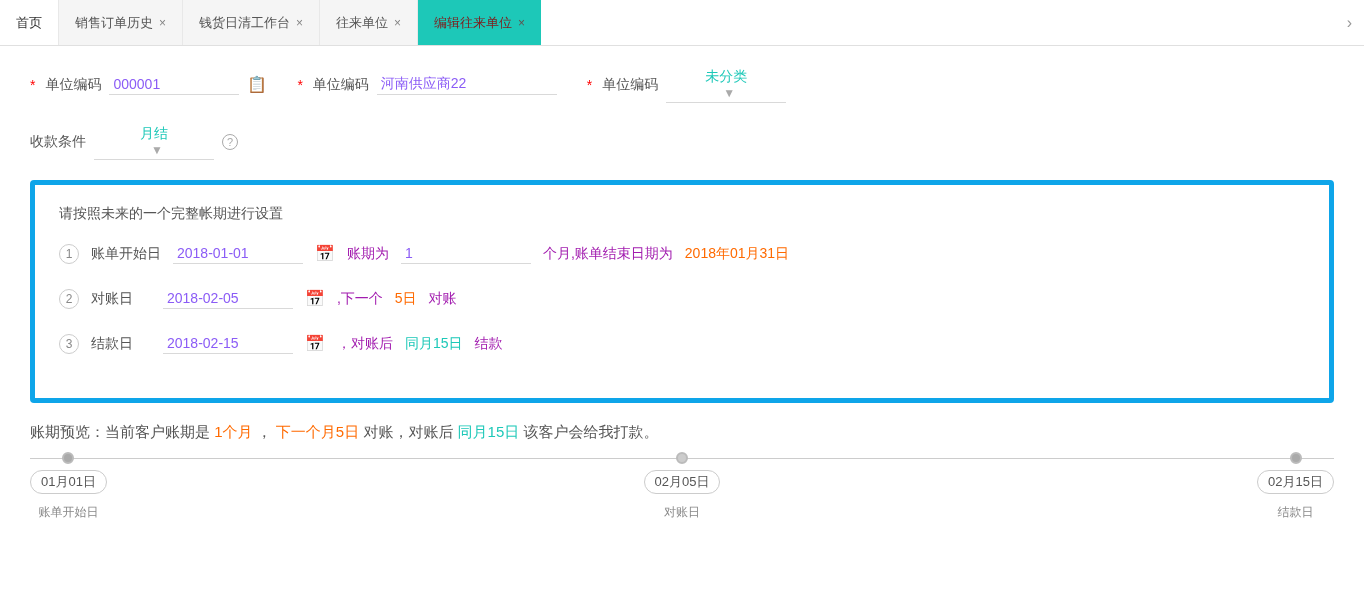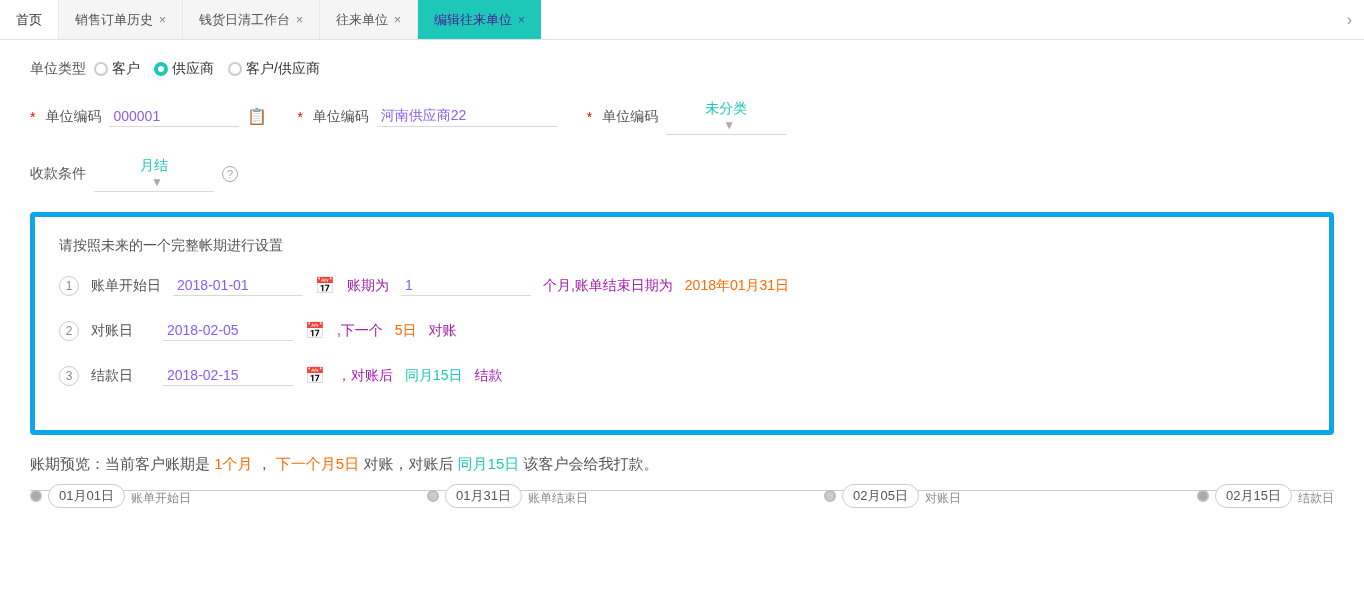--- a/index.html
+++ b/index.html
@@ -4,42 +4,42 @@
   <style>
     * { box-sizing: border-box; margin: 0; padding: 0; }
     body { font-family: "Microsoft YaHei", "PingFang SC", sans-serif; font-size: 14px; background: #f5f5f5; color: #333; }
 
     
     .tab-bar {
       display: flex;
       align-items: stretch;
       background: #fff;
       border-bottom: 1px solid #e0e0e0;
-      height: 40px;
+      height: 46px;
       padding-left: 0;
     }
     .tab-item {
       display: flex;
       align-items: center;
       padding: 0 16px;
       font-size: 13px;
       color: #555;
       cursor: pointer;
       border-right: 1px solid #e8e8e8;
       gap: 6px;
       white-space: nowrap;
       background: #f5f5f5;
     }
     .tab-item:first-child {
       background: #fff;
       color: #333;
     }
     .tab-item.active {
       background: #1dc8b8;
-      color: #4c1d95;
+      color: #7f1d1d;
       border-right: none;
     }
     .tab-close {
       font-size: 12px;
       opacity: 0.7;
       cursor: pointer;
     }
     .tab-arrow {
       margin-left: auto;
       display: flex;
@@ -239,21 +239,21 @@
     .timeline-points {
       display: flex;
       align-items: flex-start;
       width: 100%;
       justify-content: space-between;
       position: relative;
       z-index: 1;
     }
     .timeline-point {
       display: flex;
-      flex-direction: row;
+      flex-direction: column;
       align-items: center;
       gap: 6px;
     }
     .point-dot {
       width: 12px;
       height: 12px;
       border-radius: 50%;
       background: #ccc;
       border: 2px solid #bbb;
     }
@@ -294,39 +294,20 @@
   </div>
   <div class="tab-item active">
     <span>编辑往来单位</span>
     <span class="tab-close">×</span>
   </div>
   <div class="tab-arrow">›</div>
 </div>
 
 <div class="content">
 
-  <div class="form-row">
-    <div class="form-field">
-      <span class="form-label">单位类型</span>
-      <div class="radio-group">
-        <div class="radio-item">
-          <span class="radio-circle"></span>
-          <span>客户</span>
-        </div>
-        <div class="radio-item">
-          <span class="radio-circle checked"></span>
-          <span>供应商</span>
-        </div>
-        <div class="radio-item">
-          <span class="radio-circle"></span>
-          <span>客户/供应商</span>
-        </div>
-      </div>
-    </div>
-  </div>
 
   <div class="form-row">
     <div class="form-field">
       <span class="required-star">*</span>
       <span class="form-label">单位编码</span>
       <input type="text" value="000001" style="">
       <span class="input-icon">📋</span>
     </div>
     <div class="form-field">
       <span class="required-star">*</span>
@@ -399,25 +380,20 @@
     <span>该客户会给我打款。</span>
   </div>
 
   <div class="timeline-container">
     <div class="timeline-line"></div>
     <div class="timeline-points">
       <div class="timeline-point">
         <div class="point-dot start"></div>
         <div class="point-label-box">01月01日</div>
         <div class="point-label-text">账单开始日</div>
-      </div>
-      <div class="timeline-point">
-        <div class="point-dot"></div>
-        <div class="point-label-box">01月31日</div>
-        <div class="point-label-text">账单结束日</div>
       </div>
       <div class="timeline-point">
         <div class="point-dot"></div>
         <div class="point-label-box">02月05日</div>
         <div class="point-label-text">对账日</div>
       </div>
       <div class="timeline-point">
         <div class="point-dot end"></div>
         <div class="point-label-box">02月15日</div>
         <div class="point-label-text">结款日</div>

